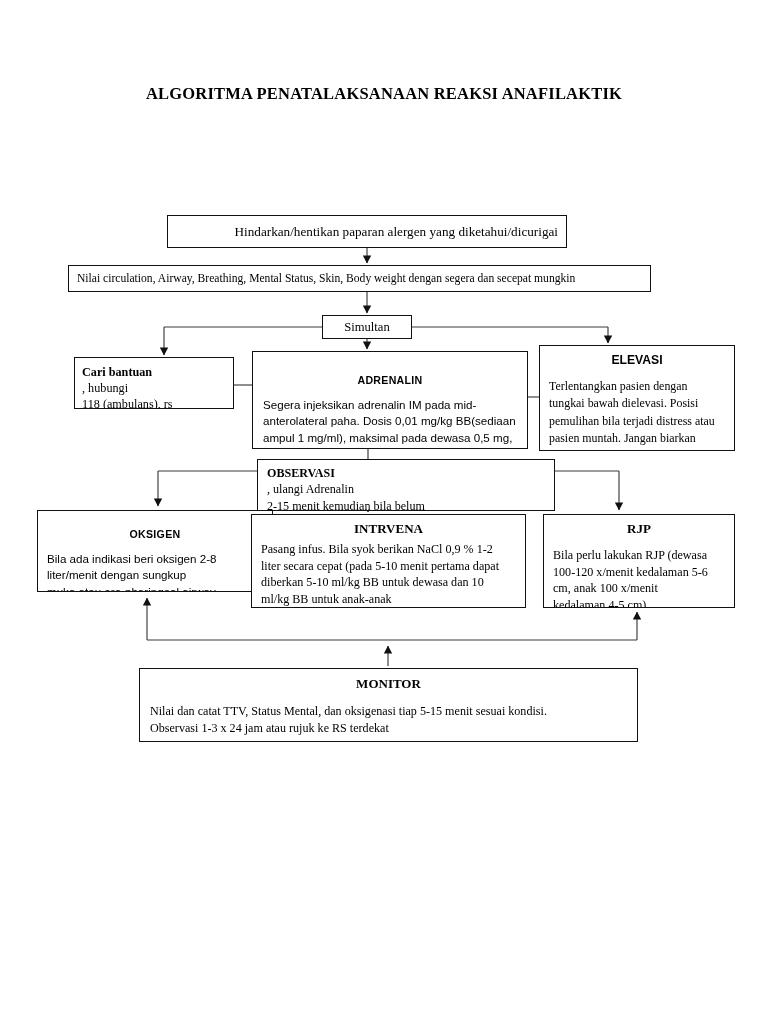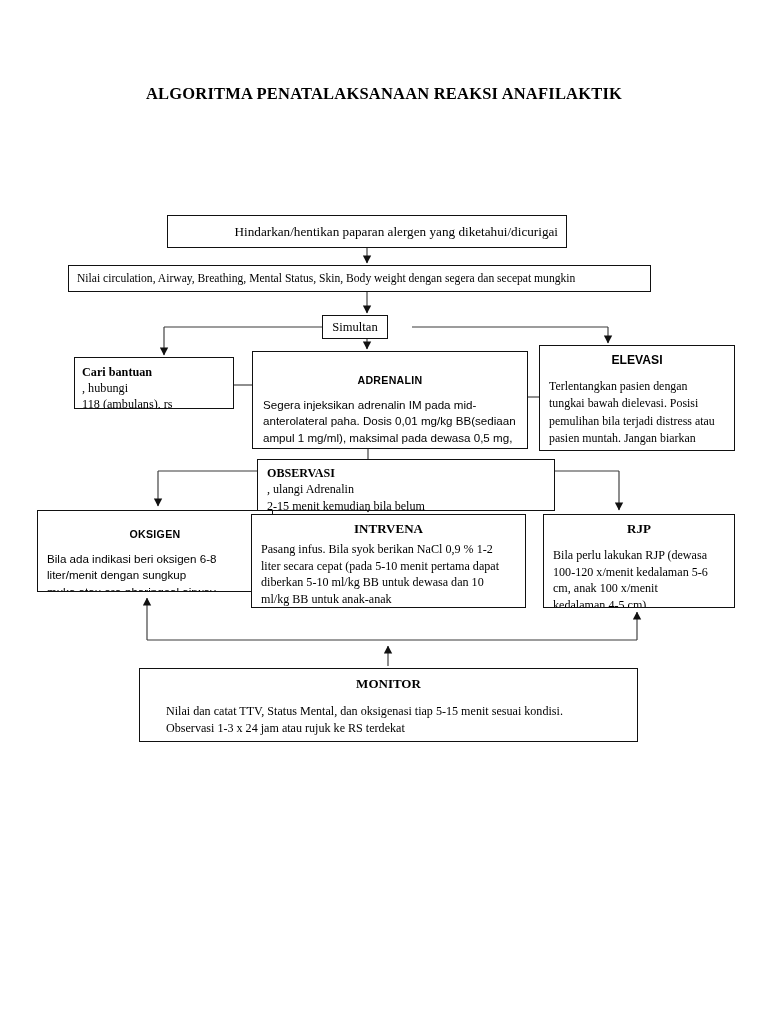--- a/index.html
+++ b/index.html
@@ -55,42 +55,42 @@
 
   .b { font-weight: bold; }
 
   
   #box-avoid      { left:167px; top:215px; width:400px; height:33px; padding-top:7px; }
   #box-avoid .body{ text-align:right; font-size:13.2px; }
 
   #box-assess     { left:68px;  top:265px; width:583px; height:27px; padding-top:5px; }
   #box-assess .body{ font-size:11.6px; }
 
-  #box-simultan   { left:322px; top:315px; width:66px;  height:24px; padding-top:3px; }
+  #box-simultan   { left:322px; top:315px; width:90px;  height:24px; padding-top:3px; }
   #box-simultan .body{ text-align:center; font-size:12.6px; }
 
   #box-help       { left:74px;  top:357px; width:160px; height:52px; padding:6px 7px; }
   #box-help .body { font-size:12.2px; line-height:1.33; }
 
   #box-adrenalin  { left:252px; top:351px; width:276px; height:98px; padding:6px 10px; }
   #box-elevasi    { left:539px; top:345px; width:196px; height:106px; padding:6px 9px; }
   #box-elevasi .body{ font-size:11.9px; line-height:1.44; }
 
   #box-observasi  { left:257px; top:459px; width:298px; height:52px; padding:5px 9px; }
   #box-observasi .body{ font-size:12.1px; line-height:1.36; }
 
   #box-oksigen    { left:37px;  top:510px; width:236px; height:82px; padding:1px 9px; }
   #box-intrvena   { left:251px; top:514px; width:275px; height:94px; padding:5px 9px; }
   #box-intrvena .hdr{ font-size:13px; margin-bottom:4px; }
   #box-intrvena .body{ font-size:12.1px; line-height:1.36; }
   #box-rjp        { left:543px; top:514px; width:192px; height:94px; padding:5px 9px; }
   #box-rjp .hdr   { font-size:13px; margin-bottom:10px; }
   #box-rjp .body  { font-size:12.1px; line-height:1.36; }
 
-  #box-monitor    { left:139px; top:668px; width:499px; height:74px; padding:6px 26px; }
+  #box-monitor    { left:139px; top:668px; width:499px; height:74px; padding:6px 10px; }
   #box-monitor .hdr{ font-size:13px; margin-bottom:11px; }
   #box-monitor .body{ font-size:12.1px; line-height:1.40; }
 
   
   #wires { position:absolute; inset:0; pointer-events:none; }
 </style>
 </head>
 <body>
 
 <div id="canvas">
@@ -178,21 +178,21 @@
     </span>
   </div>
 
   <div class="box" id="box-observasi">
     <span class="body"><span class="b">OBSERVASI</span><span style="display:inline">, ulangi Adrenalin</span><span>2-15 menit kemudian bila belum</span></span>
   </div>
 
   <div class="box sans" id="box-oksigen">
     <span class="hdr">OKSIGEN</span>
     <span class="body">
-      <span>Bila ada indikasi beri oksigen 6-8</span>
+      <span>Bila ada indikasi beri oksigen 2-8</span>
       <span>liter/menit dengan sungkup</span>
       <span>muka atau oro-pharingeal airway</span>
     </span>
   </div>
 
   <div class="box" id="box-intrvena">
     <span class="hdr">INTRVENA</span>
     <span class="body">
       <span>Pasang infus. Bila syok berikan NaCl 0,9 % 1-2</span>
       <span>liter secara cepat (pada 5-10 menit pertama dapat</span>

